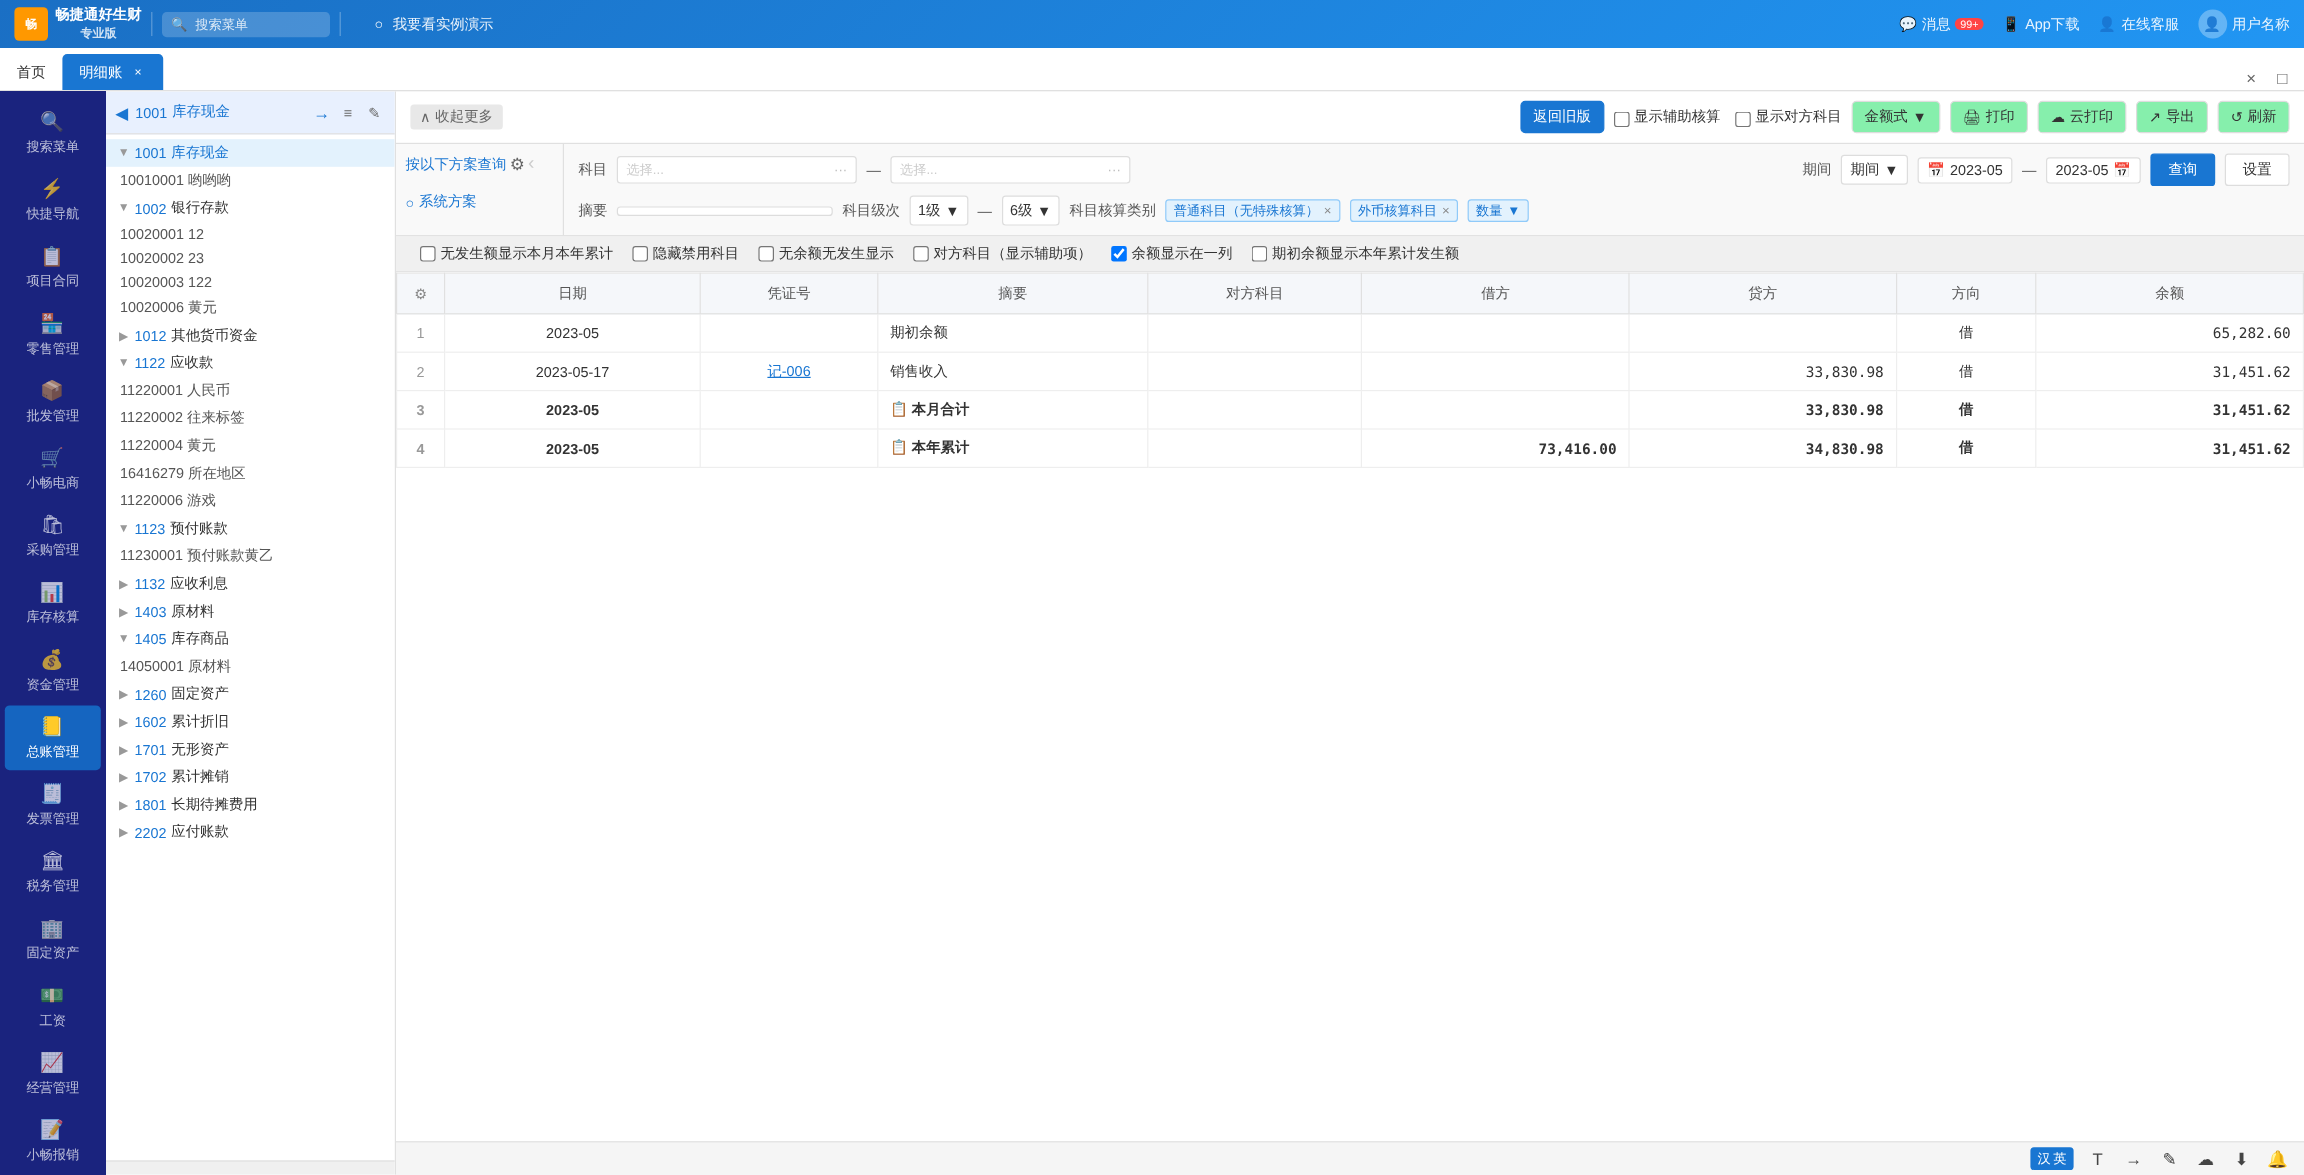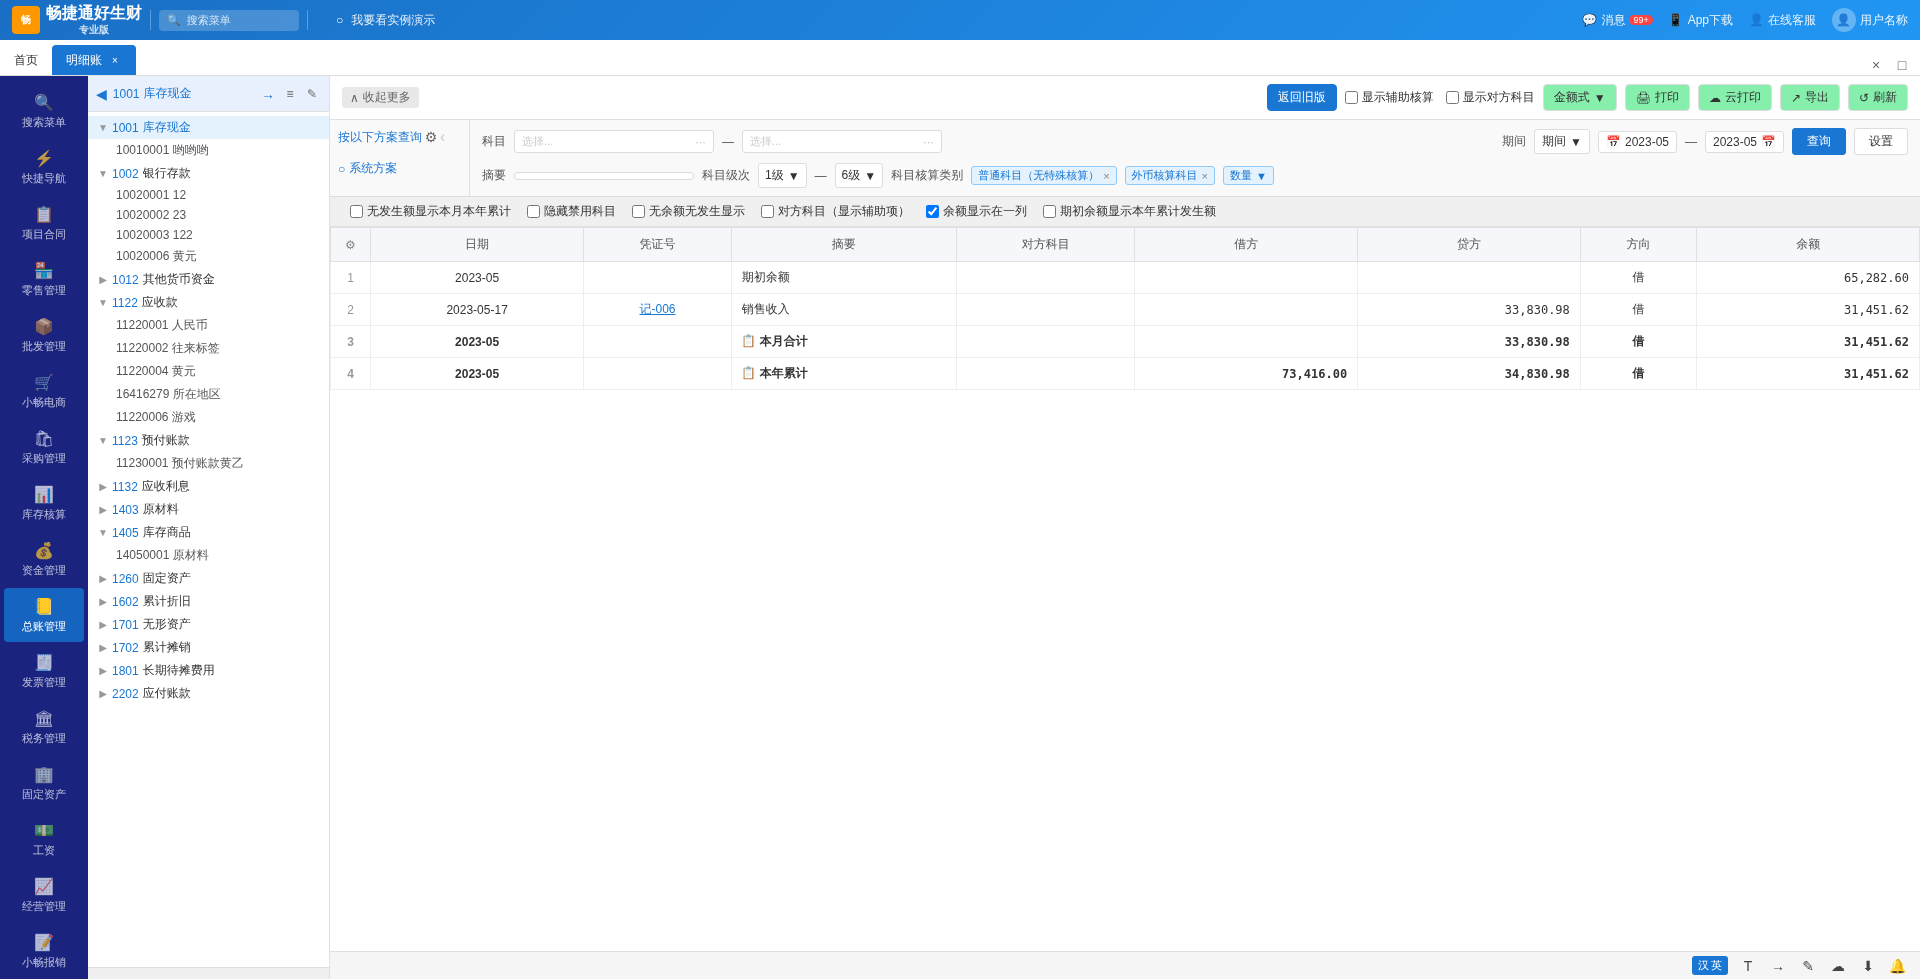--- a/index.html
+++ b/index.html
@@ -29,21 +29,21 @@
       height: 28px;
       background: #ff9800;
       border-radius: 4px;
       display: flex;
       align-items: center;
       justify-content: center;
       font-size: 10px;
       font-weight: bold;
       color: white;
     }
-    .top-bar-logo-text { font-size: 16px; line-height: 1.3; }
+    .top-bar-logo-text { font-size: 12px; line-height: 1.3; }
     .top-bar-logo-sub { font-size: 10px; opacity: 0.8; text-align: center; }
     .top-bar-divider { width: 1px; height: 20px; background: rgba(255,255,255,0.3); margin: 0 8px; }
     .top-bar-search {
       display: flex;
       align-items: center;
       background: rgba(255,255,255,0.2);
       border-radius: 4px;
       padding: 3px 8px;
       gap: 6px;
       width: 140px;
@@ -248,21 +248,21 @@
       display: flex;
       align-items: center;
       padding: 3px 8px;
       cursor: pointer;
       font-size: 12px;
       color: #333;
       white-space: nowrap;
     }
     .tree-item.selected { background: #e3f2fd; color: #1976d2; }
     .tree-item.parent { font-weight: 500; }
-    .tree-item.child { padding-left: 28px; color: #555; }
+    .tree-item.child { padding-left: 12px; color: #555; }
     .tree-expand {
       width: 14px;
       height: 14px;
       display: flex;
       align-items: center;
       justify-content: center;
       font-size: 10px;
       color: #999;
       margin-right: 2px;
     }
@@ -309,21 +309,21 @@
       align-items: center;
       gap: 4px;
     }
     .toolbar-checkbox-group {
       display: flex;
       align-items: center;
       gap: 12px;
     }
     .toolbar-checkbox {
       display: flex;
-      align-items: center;
+      align-items: flex-end;
       gap: 4px;
       font-size: 12px;
       cursor: pointer;
       white-space: nowrap;
     }
     .toolbar-checkbox input { cursor: pointer; }
     .collapse-btn {
       display: flex;
       align-items: center;
       gap: 4px;

